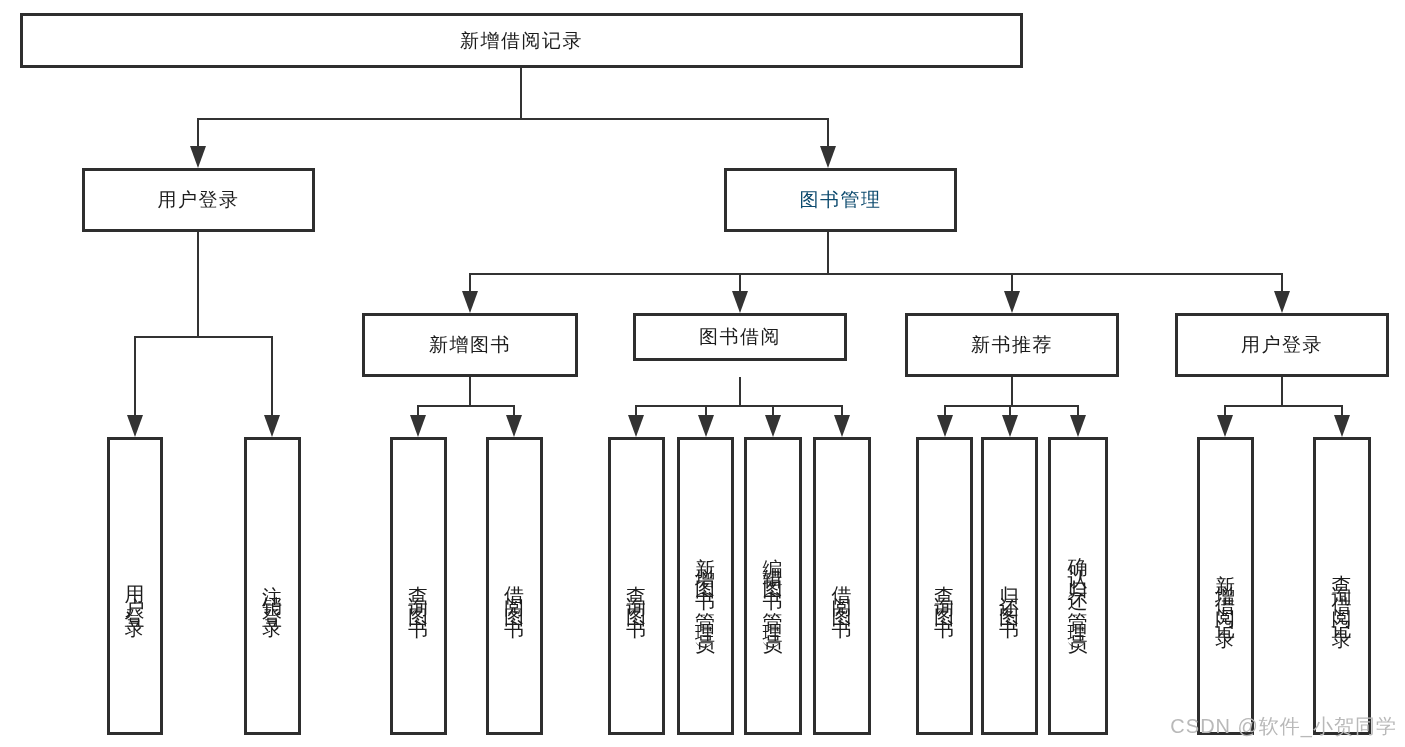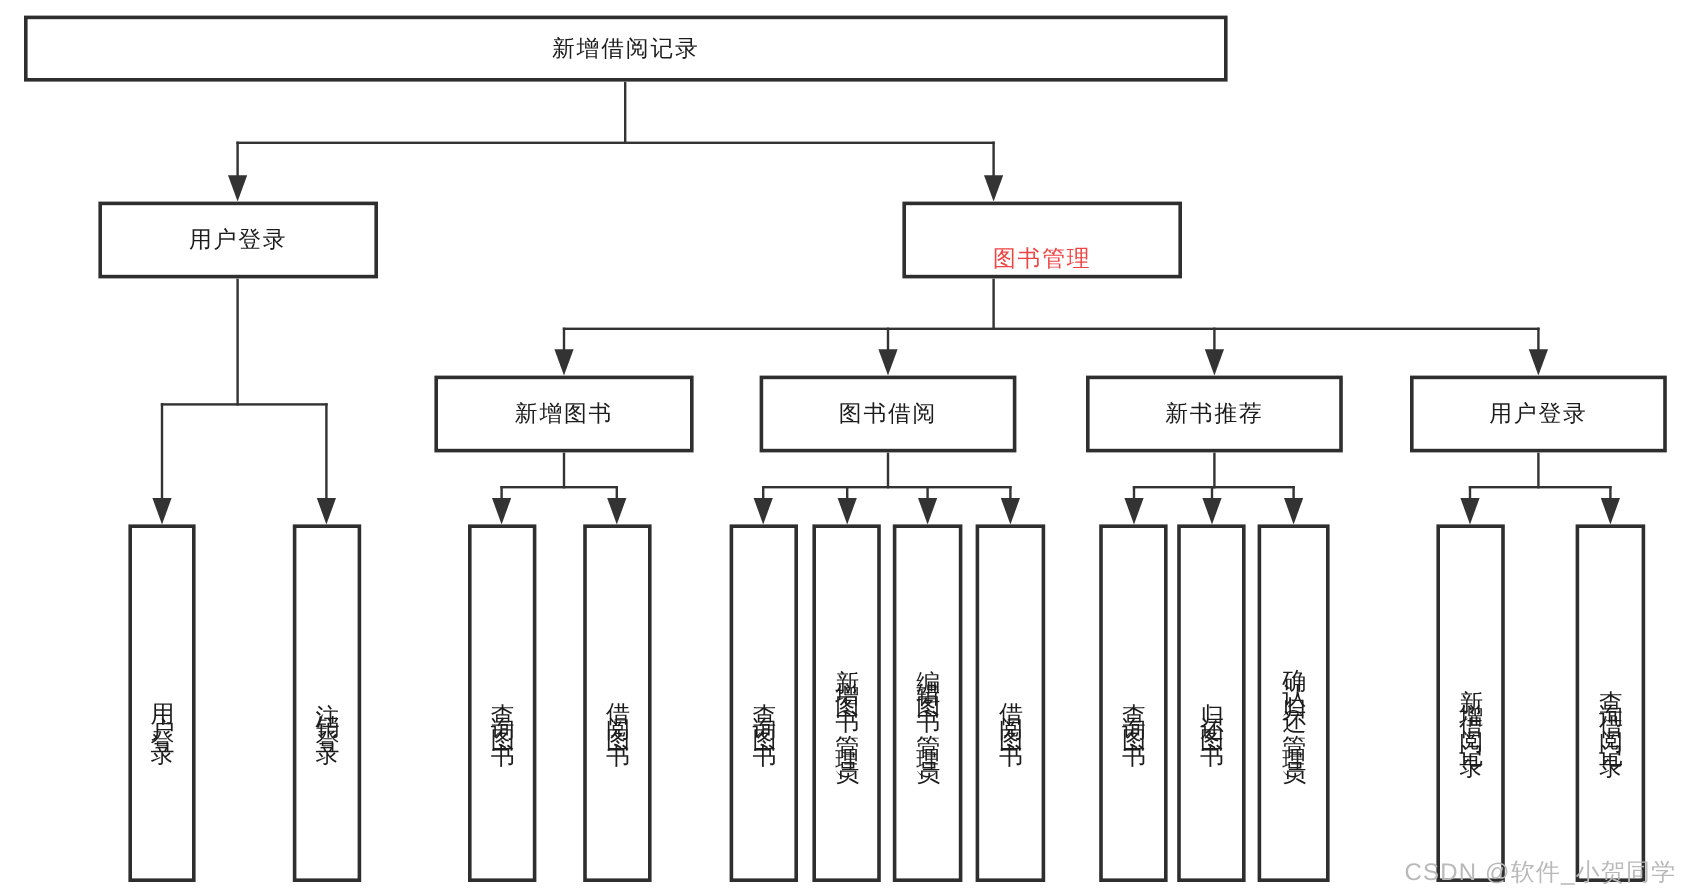--- a/index.html
+++ b/index.html
@@ -32,27 +32,27 @@
 <body>
 
 <div class="canvas">
   <div id="diagram-layer">
       <div class="node h" style="left: 20px; top: 13px; width: 1003px; height: 55px; border-color: rgb(46, 46, 46); color: rgb(28, 28, 28);">
         <span class="lbl">新增借阅记录</span>
       </div>
       <div class="node h" style="left: 82px; top: 168px; width: 233px; height: 64px; border-color: rgb(46, 46, 46); color: rgb(28, 28, 28);">
         <span class="lbl">用户登录</span>
       </div>
-      <div class="node h" style="left: 752px; top: 168px; width: 233px; height: 64px; border-color: rgb(46, 46, 46); color: #ef4444; align-items: flex-end;">
+      <div class="node h" style="left: 724px; top: 168px; width: 233px; height: 64px; border-color: rgb(46, 46, 46); color: #0c4a6e;">
         <span class="lbl">图书管理</span>
       </div>
       <div class="node h" style="left: 362px; top: 313px; width: 216px; height: 64px; border-color: rgb(46, 46, 46); color: rgb(28, 28, 28);">
         <span class="lbl">新增图书</span>
       </div>
-      <div class="node h" style="left: 633px; top: 313px; width: 214px; height: 64px; border-color: rgb(46, 46, 46); color: rgb(28, 28, 28);">
+      <div class="node h" style="left: 633px; top: 313px; width: 214px; height: 48px; border-color: rgb(46, 46, 46); color: rgb(28, 28, 28);">
         <span class="lbl">图书借阅</span>
       </div>
       <div class="node h" style="left: 905px; top: 313px; width: 214px; height: 64px; border-color: rgb(46, 46, 46); color: rgb(28, 28, 28);">
         <span class="lbl">新书推荐</span>
       </div>
       <div class="node h" style="left: 1175px; top: 313px; width: 214px; height: 64px; border-color: rgb(46, 46, 46); color: rgb(28, 28, 28);">
         <span class="lbl">用户登录</span>
       </div>
       <div class="node v" style="left: 107px; top: 437px; width: 56px; height: 298px; border-color: rgb(46, 46, 46); color: rgb(28, 28, 28);">
         <span class="lbl">用户登录</span>

